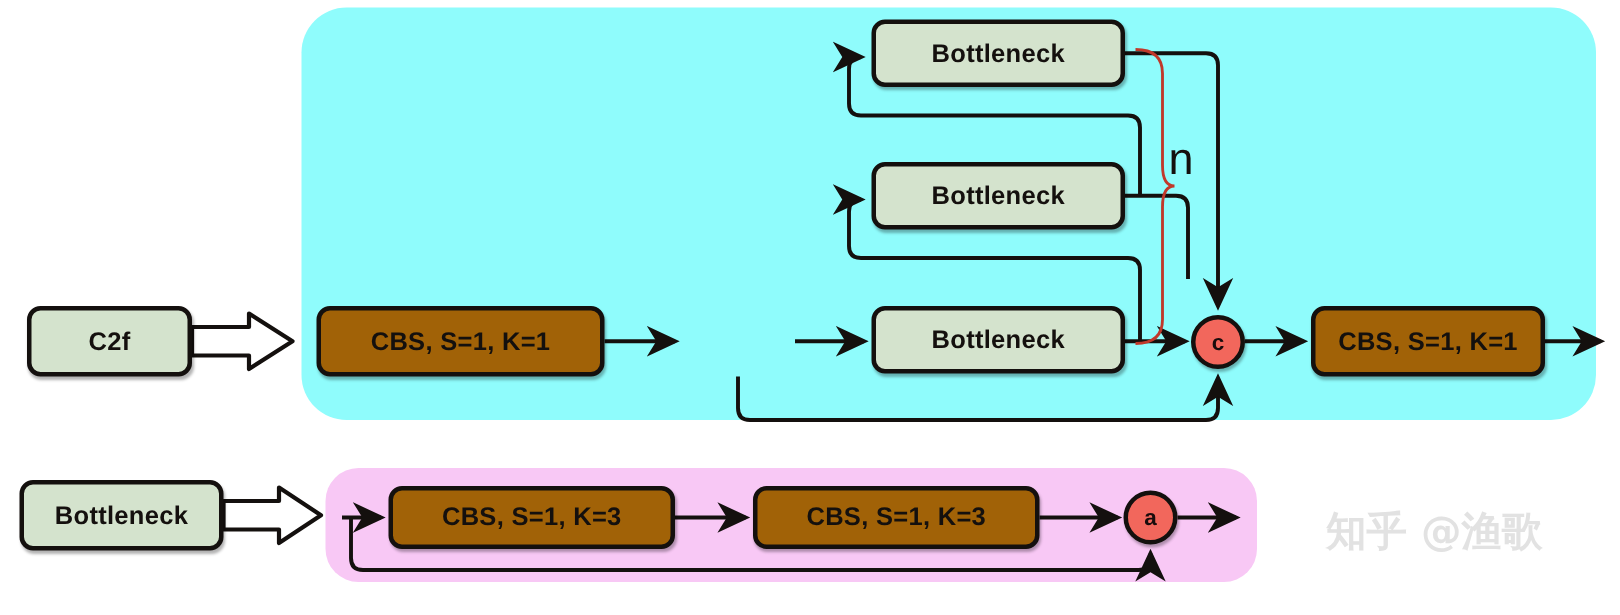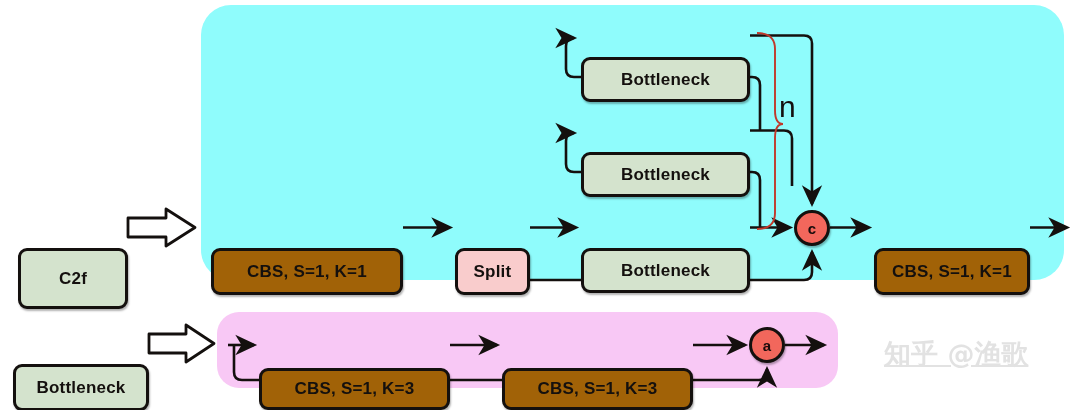--- a/index.html
+++ b/index.html
@@ -16,28 +16,27 @@
 
   
   .node{
     position:absolute;box-sizing:border-box;
     border:3px solid #14100e;border-radius:9px;
     display:flex;align-items:center;justify-content:center;
     font-weight:bold;color:#14100e;letter-spacing:.2px;
     font-family:"Liberation Sans", sans-serif;
     box-shadow:1px 2px 2px rgba(0,0,0,.30);
     white-space:nowrap;
-    margin-top:44px;
   }
   .green{background:#d4e3cd;}
   .yellow{background:#a16207;}
   .rose{background:#f9cccc;}
 
   
-  #n-c2f        {left:18px; top:204px; width:110px;height:61px;font-size:17px;}
+  #n-c2f        {left:18px; top:204px; width:110px;height:47px;font-size:17px;}
   #n-cbs-main   {left:211px;top:204px;width:192px;height:47px;font-size:17px;}
   #n-split      {left:455px;top:204px;width:75px; height:47px;font-size:17px;}
   #n-bt-0       {left:581px;top:13px;  width:169px;height:45px;font-size:17px;}
   #n-bt-1       {left:581px;top:108px; width:169px;height:45px;font-size:17px;}
   #n-bt-2       {left:581px;top:204px; width:169px;height:45px;font-size:17px;}
   #n-cbs-out    {left:874px;top:204px;width:156px;height:47px;font-size:17px;}
 
   #n-bn         {left:13px; top:320px; width:136px;height:47px;font-size:17px;}
   #n-cbs-b1     {left:259px;top:324px;width:191px;height:42px;font-size:17px;}
   #n-cbs-b2     {left:502px;top:324px;width:191px;height:42px;font-size:17px;}
@@ -65,21 +64,21 @@
     position:absolute;left:884px;top:336px;
     font-size:27px;color:#e2e2e2;font-weight:bold;
     font-family:"DejaVu Sans", sans-serif;white-space:nowrap;
   }
 
   
   svg.wires{position:absolute;left:0;top:0;width:1080px;height:410px;overflow:visible;}
   #wires-back{z-index:1;}
   .panel{z-index:0;}
   .node,.opnode,#label-n{z-index:6;}
-  #watermark{z-index:2;text-decoration:underline;}
+  #watermark{z-index:2;}
 </style>
 </head>
 <body>
 
 <div id="stage">
 
   <div class="panel" id="panel-c2f"></div>
   <div class="panel" id="panel-bn"></div>
 
   <svg class="wires" id="wires-back" viewBox="0 0 1080 410">
@@ -131,21 +130,20 @@
     <g fill="none" stroke="#c0392b" stroke-width="1.9">
       <path d="M757,33 Q775,33 775,49 L775,110 Q775,124 783,124 Q775,124 775,138 L775,213
                Q775,229 757,229"></path>
     </g>
   </svg>
 
   <div class="node green" id="n-c2f">C2f</div>
 
   <div class="node yellow" id="n-cbs-main">CBS, S=1, K=1</div>
 
-  <div class="node rose" id="n-split">Split</div>
 
   <div class="node green" id="n-bt-0">Bottleneck</div>
 
   <div class="node green" id="n-bt-1">Bottleneck</div>
 
   <div class="node green" id="n-bt-2">Bottleneck</div>
 
   <div class="opnode" id="op-c">c</div>
 
   <div class="node yellow" id="n-cbs-out">CBS, S=1, K=1</div>

